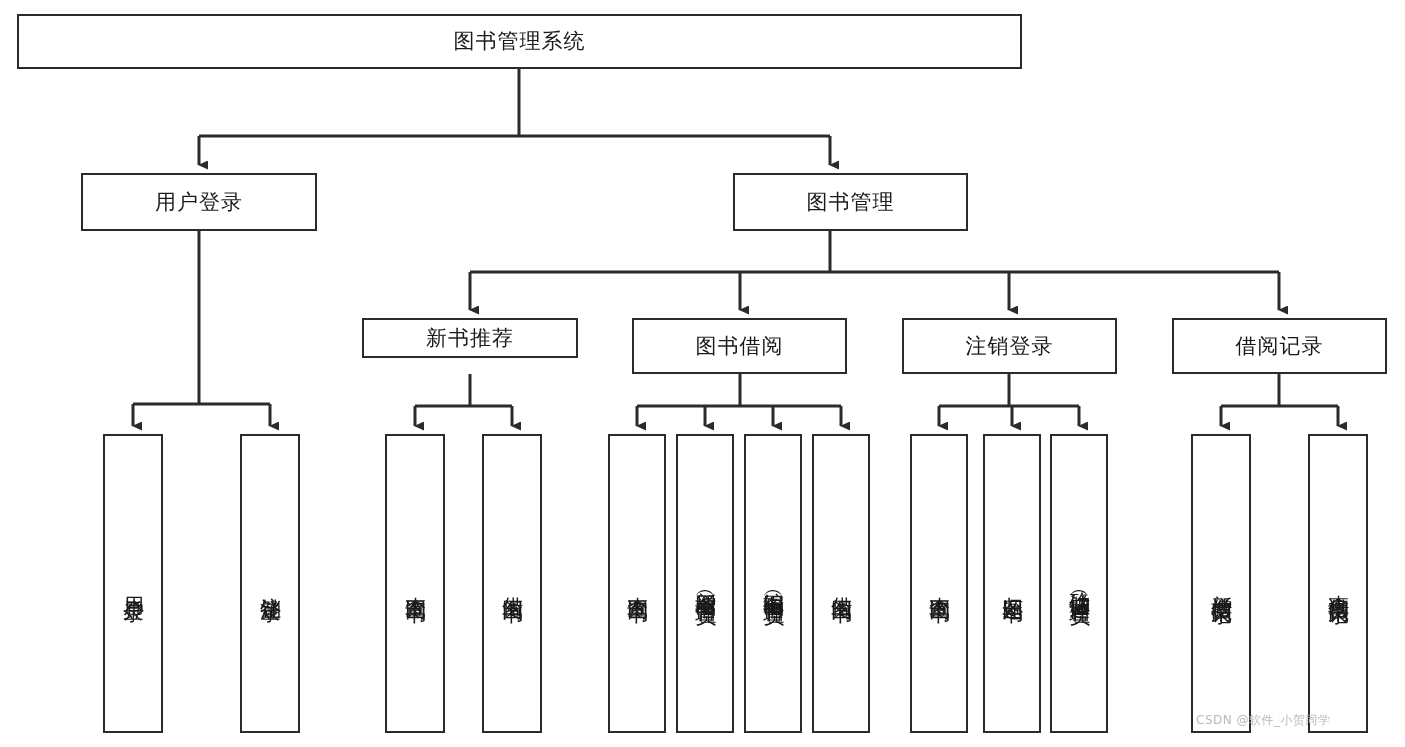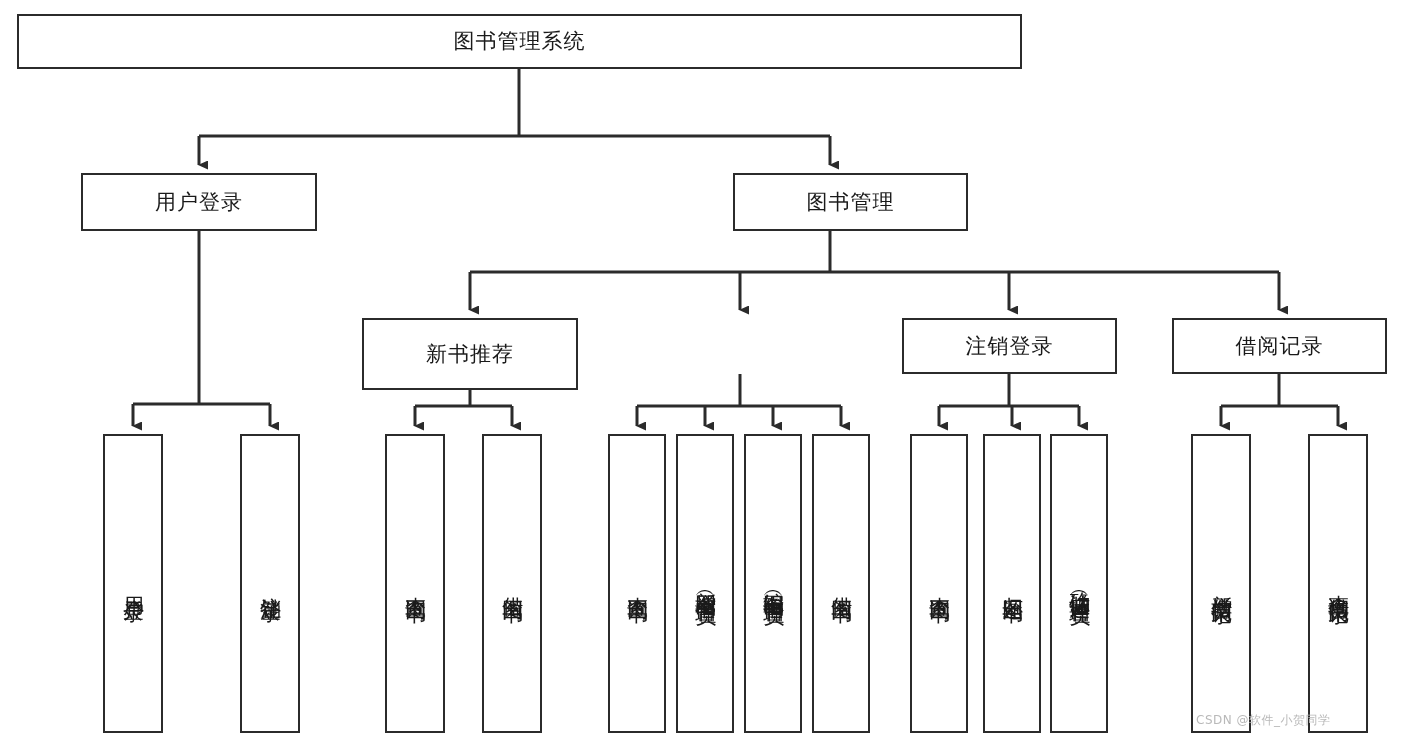--- a/index.html
+++ b/index.html
@@ -136,22 +136,25 @@
     <span class="node-label">图书管理系统</span>
   </div>
 
   <div class="node horiz" style="left:81px; top:173px; width:236px; height:58px;">
     <span class="node-label">用户登录</span>
   </div>
   <div class="node horiz" style="left:712px; top:173px; width:235px; height:58px;margin-left:21px;">
     <span class="node-label">图书管理</span>
   </div>
 
-  <div class="node horiz" style="left:362px; top:318px; width:216px; height:72px;">
+  <div class="node horiz" style="left:362px; top:318px; width:216px; height:40px;">
     <span class="node-label">新书推荐</span>
+  </div>
+  <div class="node horiz" style="left:632px; top:318px; width:215px; height:56px;">
+    <span class="node-label">图书借阅</span>
   </div>
   <div class="node horiz" style="left:902px; top:318px; width:215px; height:56px;">
     <span class="node-label">注销登录</span>
   </div>
   <div class="node horiz" style="left:1172px; top:318px; width:215px; height:56px;">
     <span class="node-label">借阅记录</span>
   </div>
 
   <div class="node leaf" style="left:103px; top:434px; width:60px; height:299px;">
     <span class="node-label">用户登录</span>

